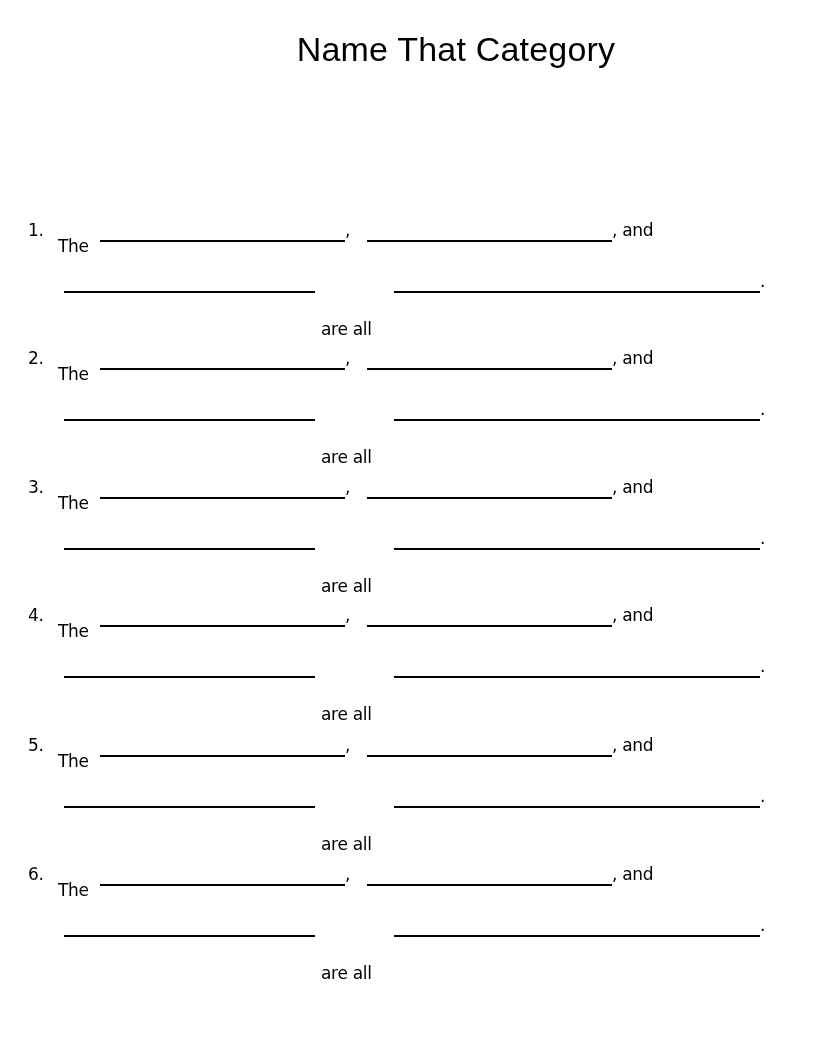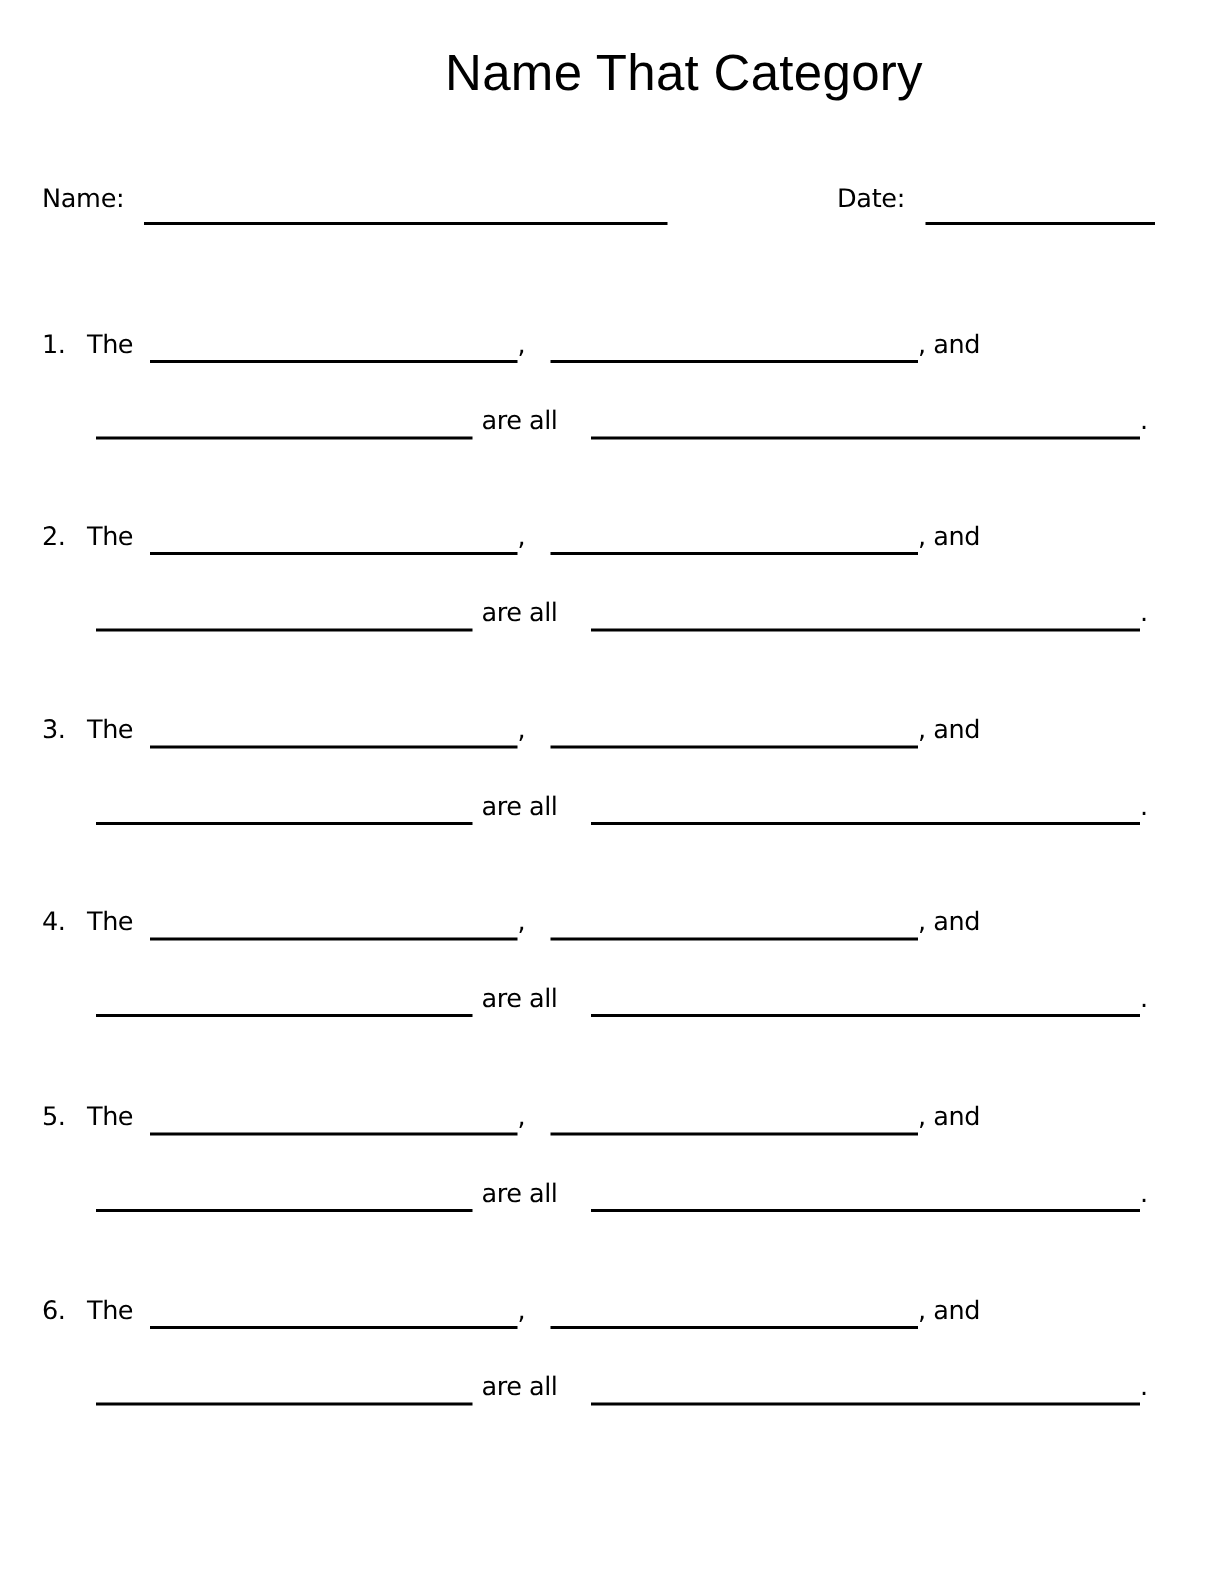--- a/index.html
+++ b/index.html
@@ -91,45 +91,39 @@
   }
   .q-rule {
     position: absolute;
     height: 0;
     border-bottom: 2px solid #000;
     top: 21px;
   }
 
   
   .q-num      { left: 28px;  }
-  .q-the      { left: 58px;  }
+  .q-the      { left: 58px; margin-top: 16px;  }
   .q-blank-1  { left: 100px; width: 245px; }
   .q-comma-1  { left: 345px; }
   .q-blank-2  { left: 367px; width: 245px; }
   .q-comma-and{ left: 612px; text-align: center; }
 
   
   .q-blank-3  { left: 64px;  width: 251px; }
-  .q-areall   { left: 321px; }
+  .q-areall   { left: 321px; margin-top: 48px; }
   .q-blank-4  { left: 394px; width: 366px; }
   .q-period   { left: 760px; }
 </style>
 </head>
 <body>
 
 <div class="page">
 
   <div class="title">Name That Category</div>
 
-  <div class="header-row">
-    <span class="hdr-label" id="name-label">Name:</span>
-    <span class="hdr-rule" id="name-rule"></span>
-    <span class="hdr-label" id="date-label">Date:</span>
-    <span class="hdr-rule" id="date-rule"></span>
-  </div>
 
   <div id="questions-container">
       <div class="question" style="top: 219px;">
         <div class="q-line line-a">
           <span class="q-text q-num">1.</span>
           <span class="q-text q-the">The</span>
           <span class="q-rule q-blank-1"></span>
           <span class="q-text q-comma-1">,</span>
           <span class="q-rule q-blank-2"></span>
           <span class="q-text q-comma-and">, and</span>

